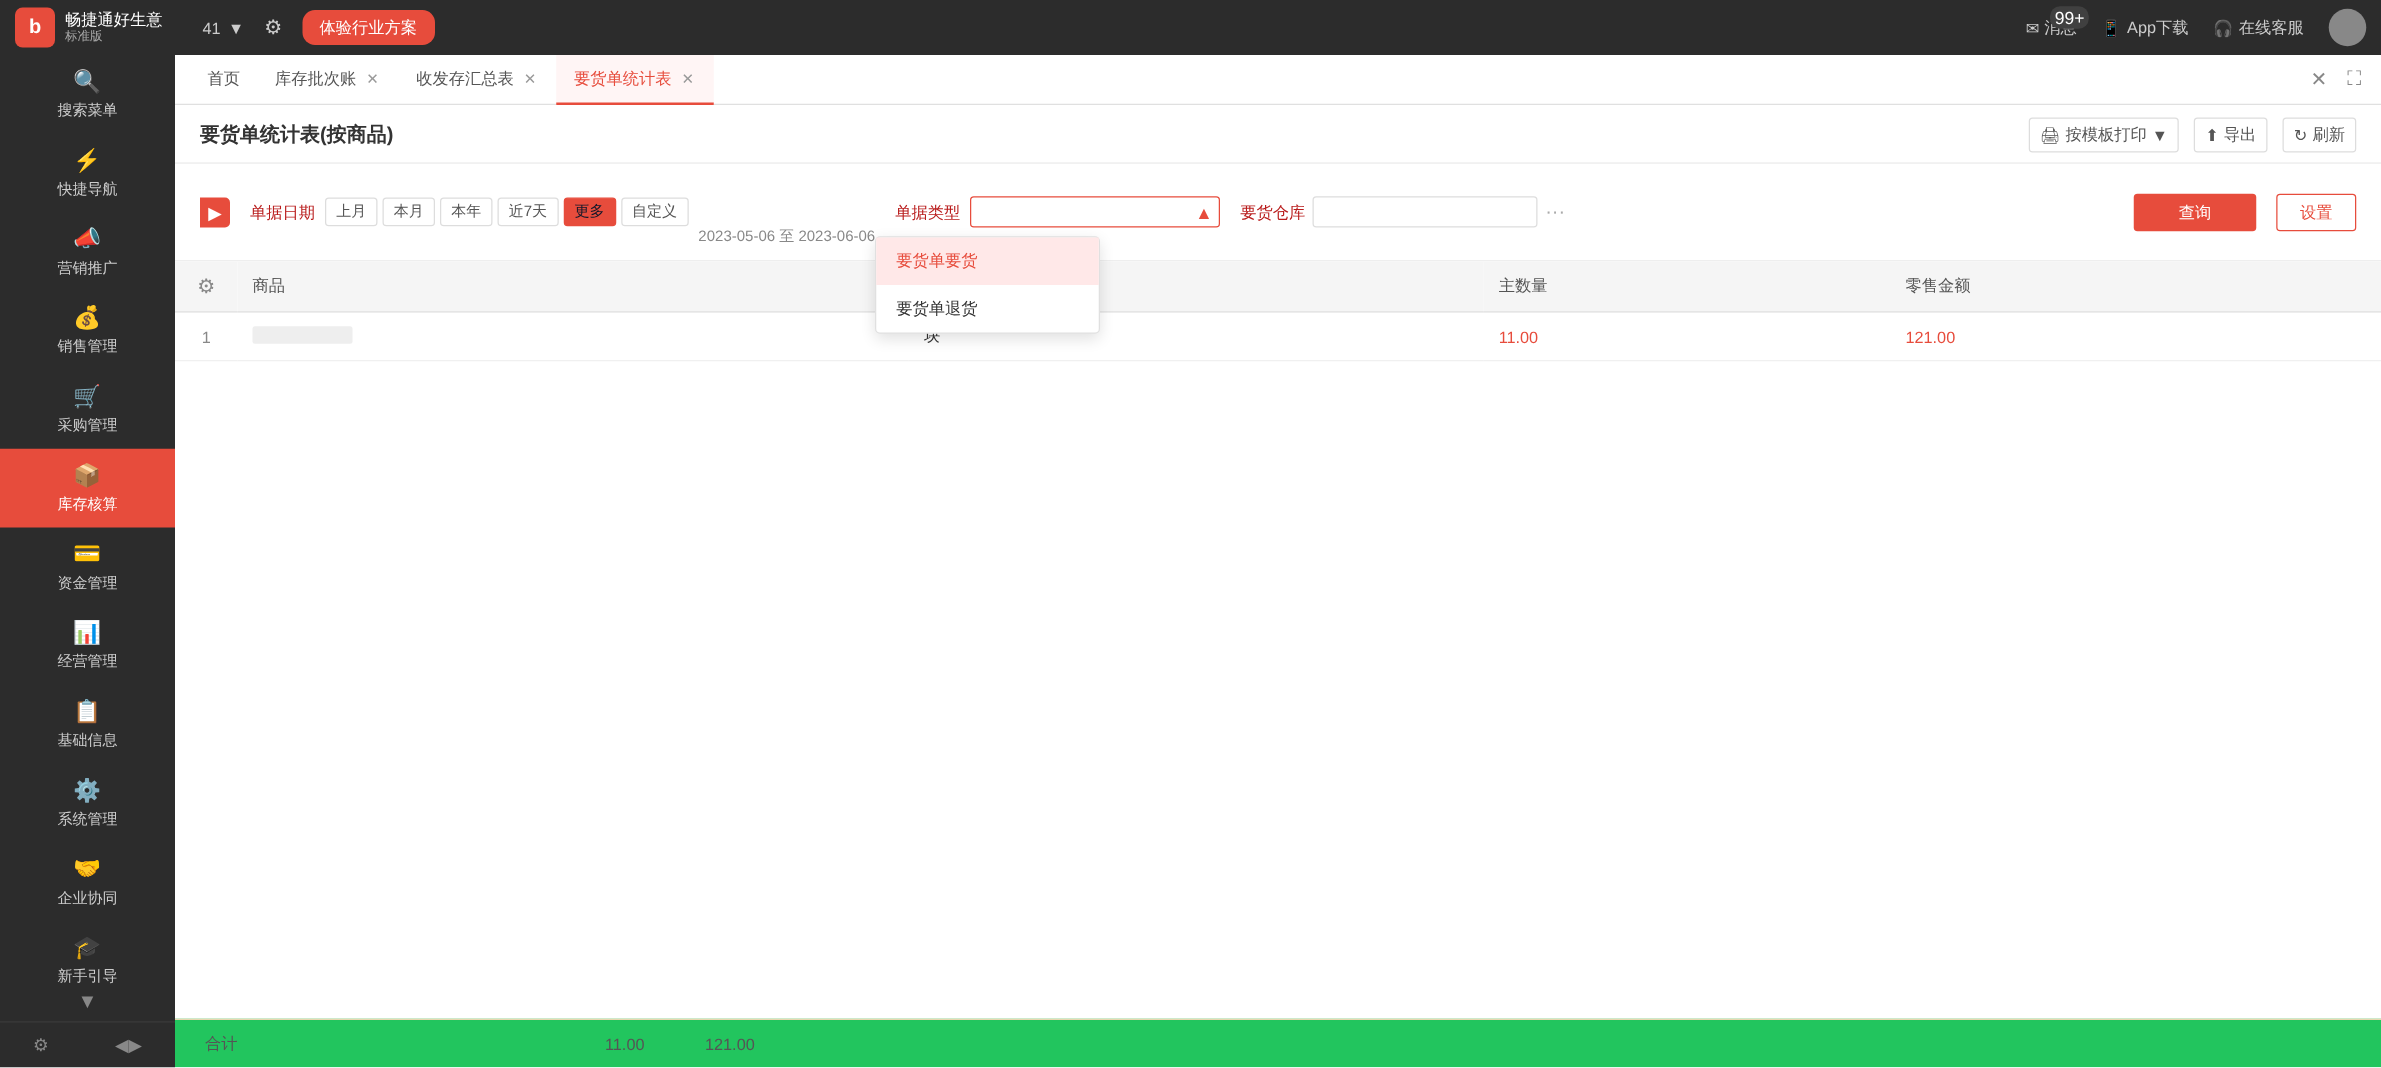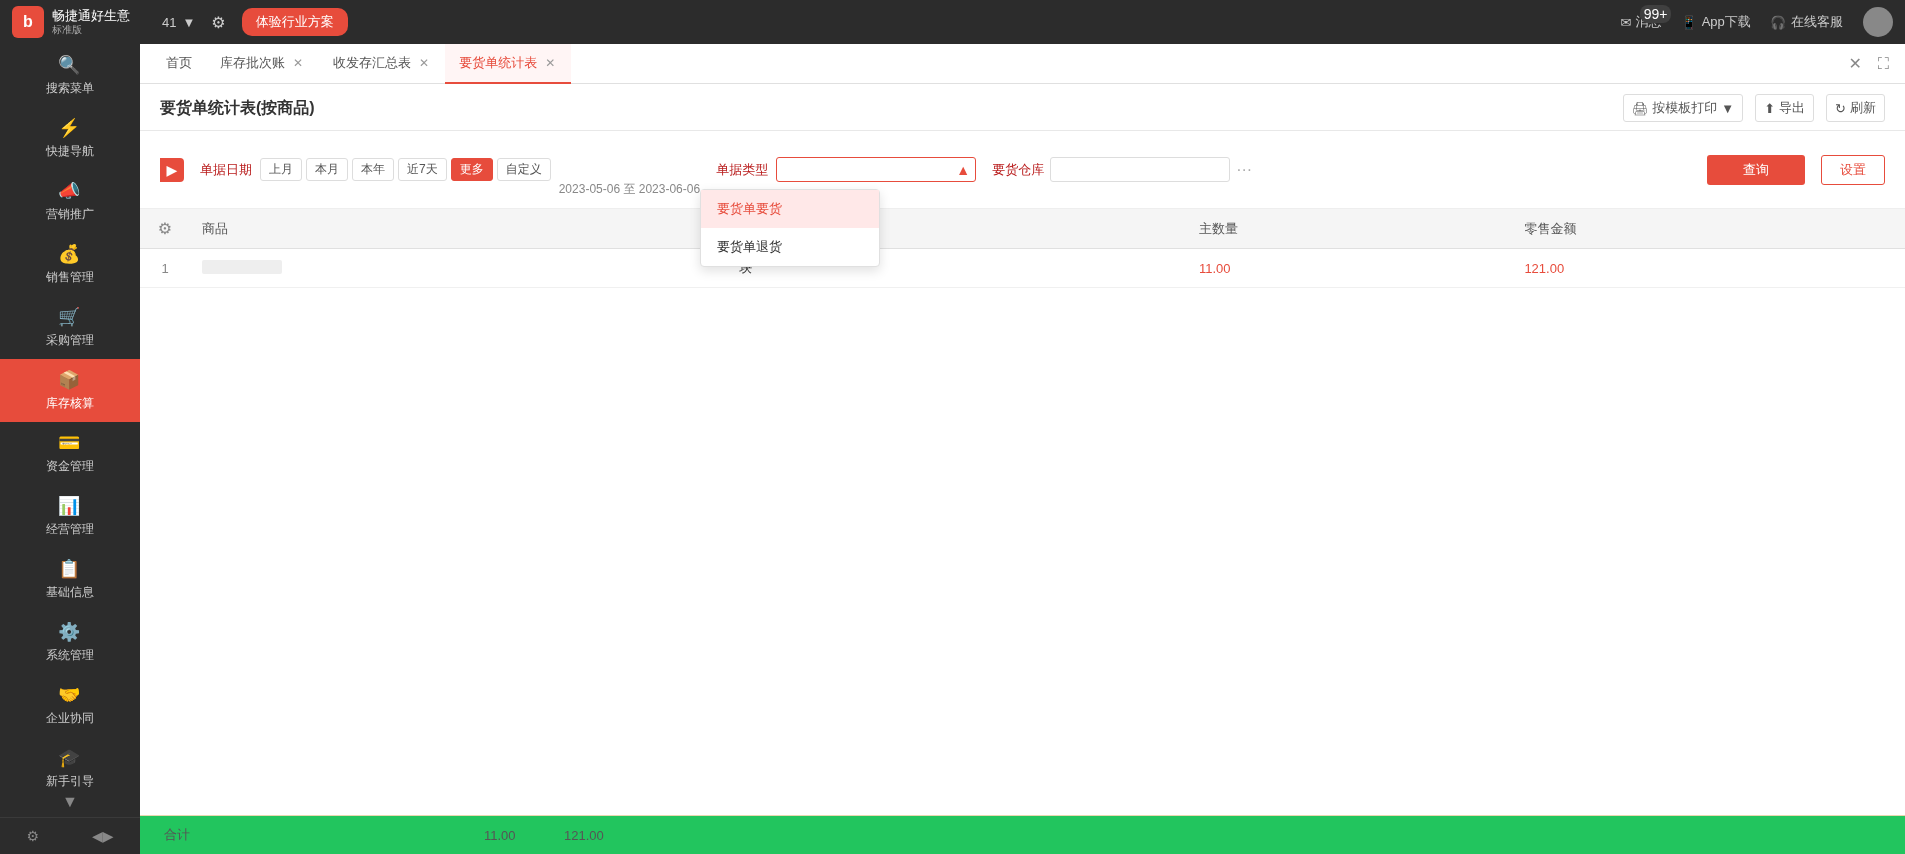--- a/index.html
+++ b/index.html
@@ -305,21 +305,21 @@
       padding: 2px 8px;
       font-size: 12px;
       border: 1px solid #ddd;
       border-radius: 3px;
       cursor: pointer;
       color: #555;
       background: #fff;
     }
     .date-btn.active-more {
       background: #e74c3c;
-      color: #ffffff;
+      color: #0f172a;
       border-color: #e74c3c;
     }
     .date-range-text { color: #888; font-size: 12px; margin-top: 40px; }
     .filter-input-wrap {
       position: relative;
       display: flex;
       align-items: center;
     }
     .filter-input {
       border: 1px solid #e74c3c;

